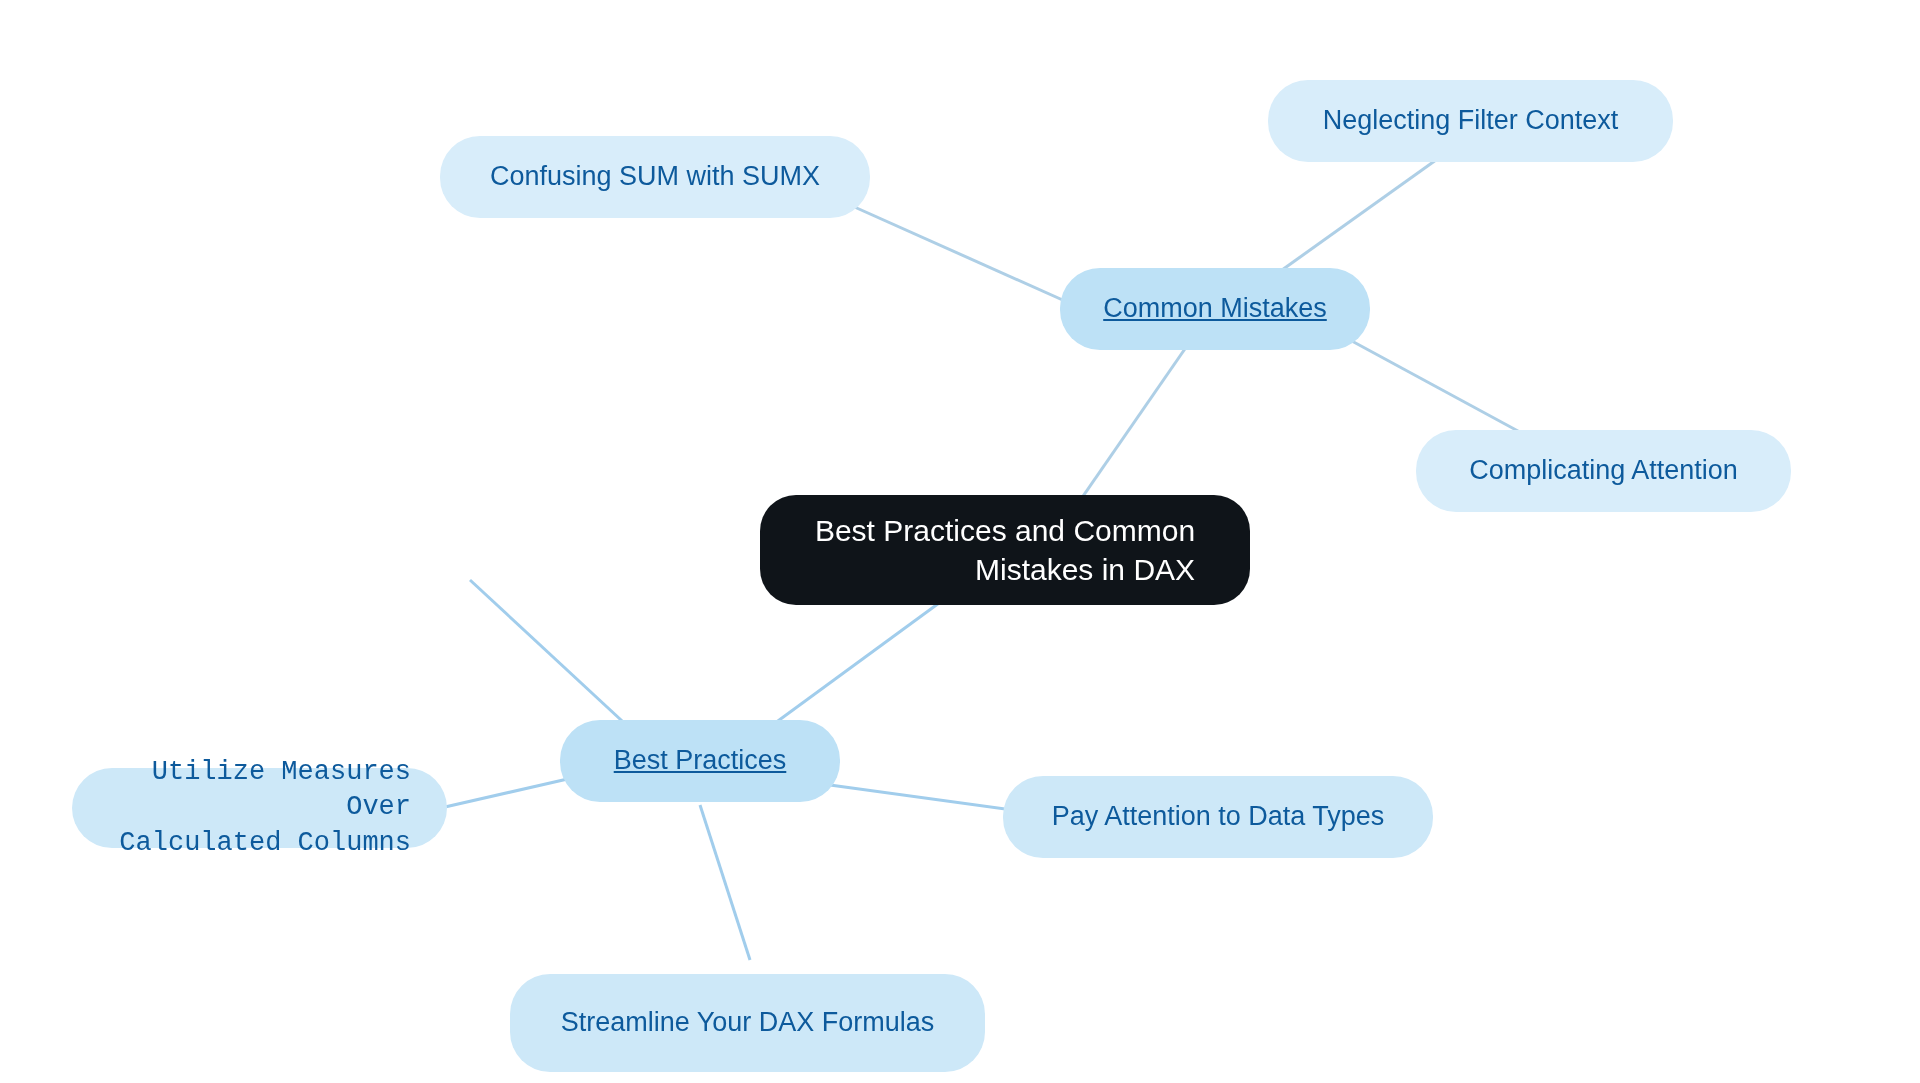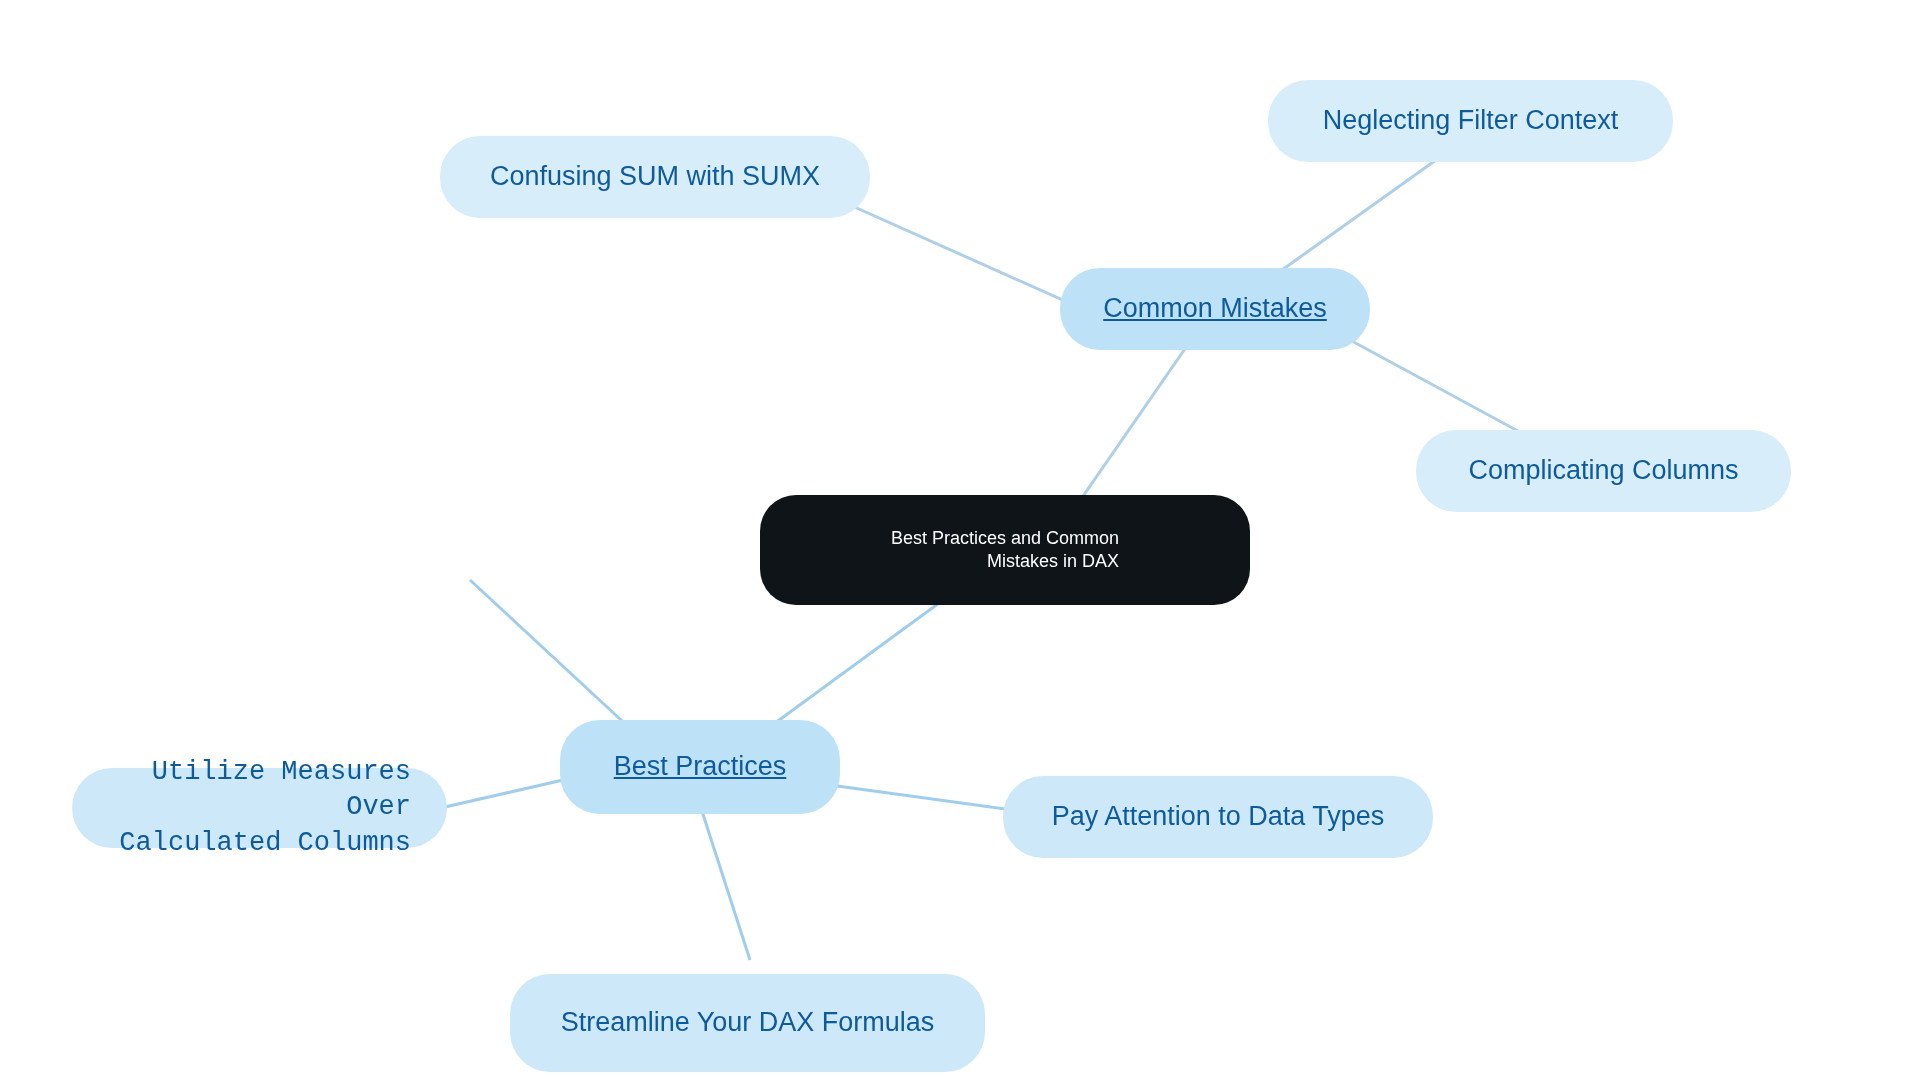--- a/index.html
+++ b/index.html
@@ -26,21 +26,21 @@
     padding: 12px 36px;
     box-sizing: border-box;
     font-size: 27px;
     line-height: 1.3;
     color: #0d5a9c;
     white-space: pre-line;
   }
   .root {
     background: #0f1419;
     color: #ffffff;
-    font-size: 18px;
+    font-size: 30px;
     font-weight: 400;
     border-radius: 36px;
   }
   .branch {
     background: #bde1f6;
     text-decoration: underline;
   }
   .leaf-light {
     background: #cde8f8;
   }
@@ -82,23 +82,23 @@
 
   <div class="node root" style="left:760px; top:495px; width:490px; height:110px;">Best Practices and Common
 Mistakes in DAX</div>
 
   <div class="node branch" style="left:1060px; top:268px; width:310px; height:82px;">Common Mistakes</div>
 
   <div class="node leaf-lighter" style="left:440px; top:136px; width:430px; height:82px;">Confusing SUM with SUMX</div>
 
   <div class="node leaf-lighter" style="left:1268px; top:80px; width:405px; height:82px;">Neglecting Filter Context</div>
 
-  <div class="node leaf-lighter" style="left:1416px; top:430px; width:375px; height:82px;">Complicating Columns</div>
+  <div class="node leaf-lighter" style="left:1416px; top:430px; width:375px; height:82px;">Complicating Attention</div>
 
-  <div class="node branch" style="left:560px; top:720px; width:280px; height:94px;">Best Practices</div>
+  <div class="node branch" style="left:560px; top:720px; width:280px; height:82px;">Best Practices</div>
 
 
   <div class="node leaf-light" style="left:72px; top:768px; width:375px; height:80px;font-family:Liberation Mono, monospace;">Utilize Measures Over
 Calculated Columns</div>
 
   <div class="node leaf-light" style="left:510px; top:974px; width:475px; height:98px;">Streamline Your DAX Formulas</div>
 
   <div class="node leaf-light" style="left:1003px; top:776px; width:430px; height:82px;">Pay Attention to Data Types</div>
 
 </div>

